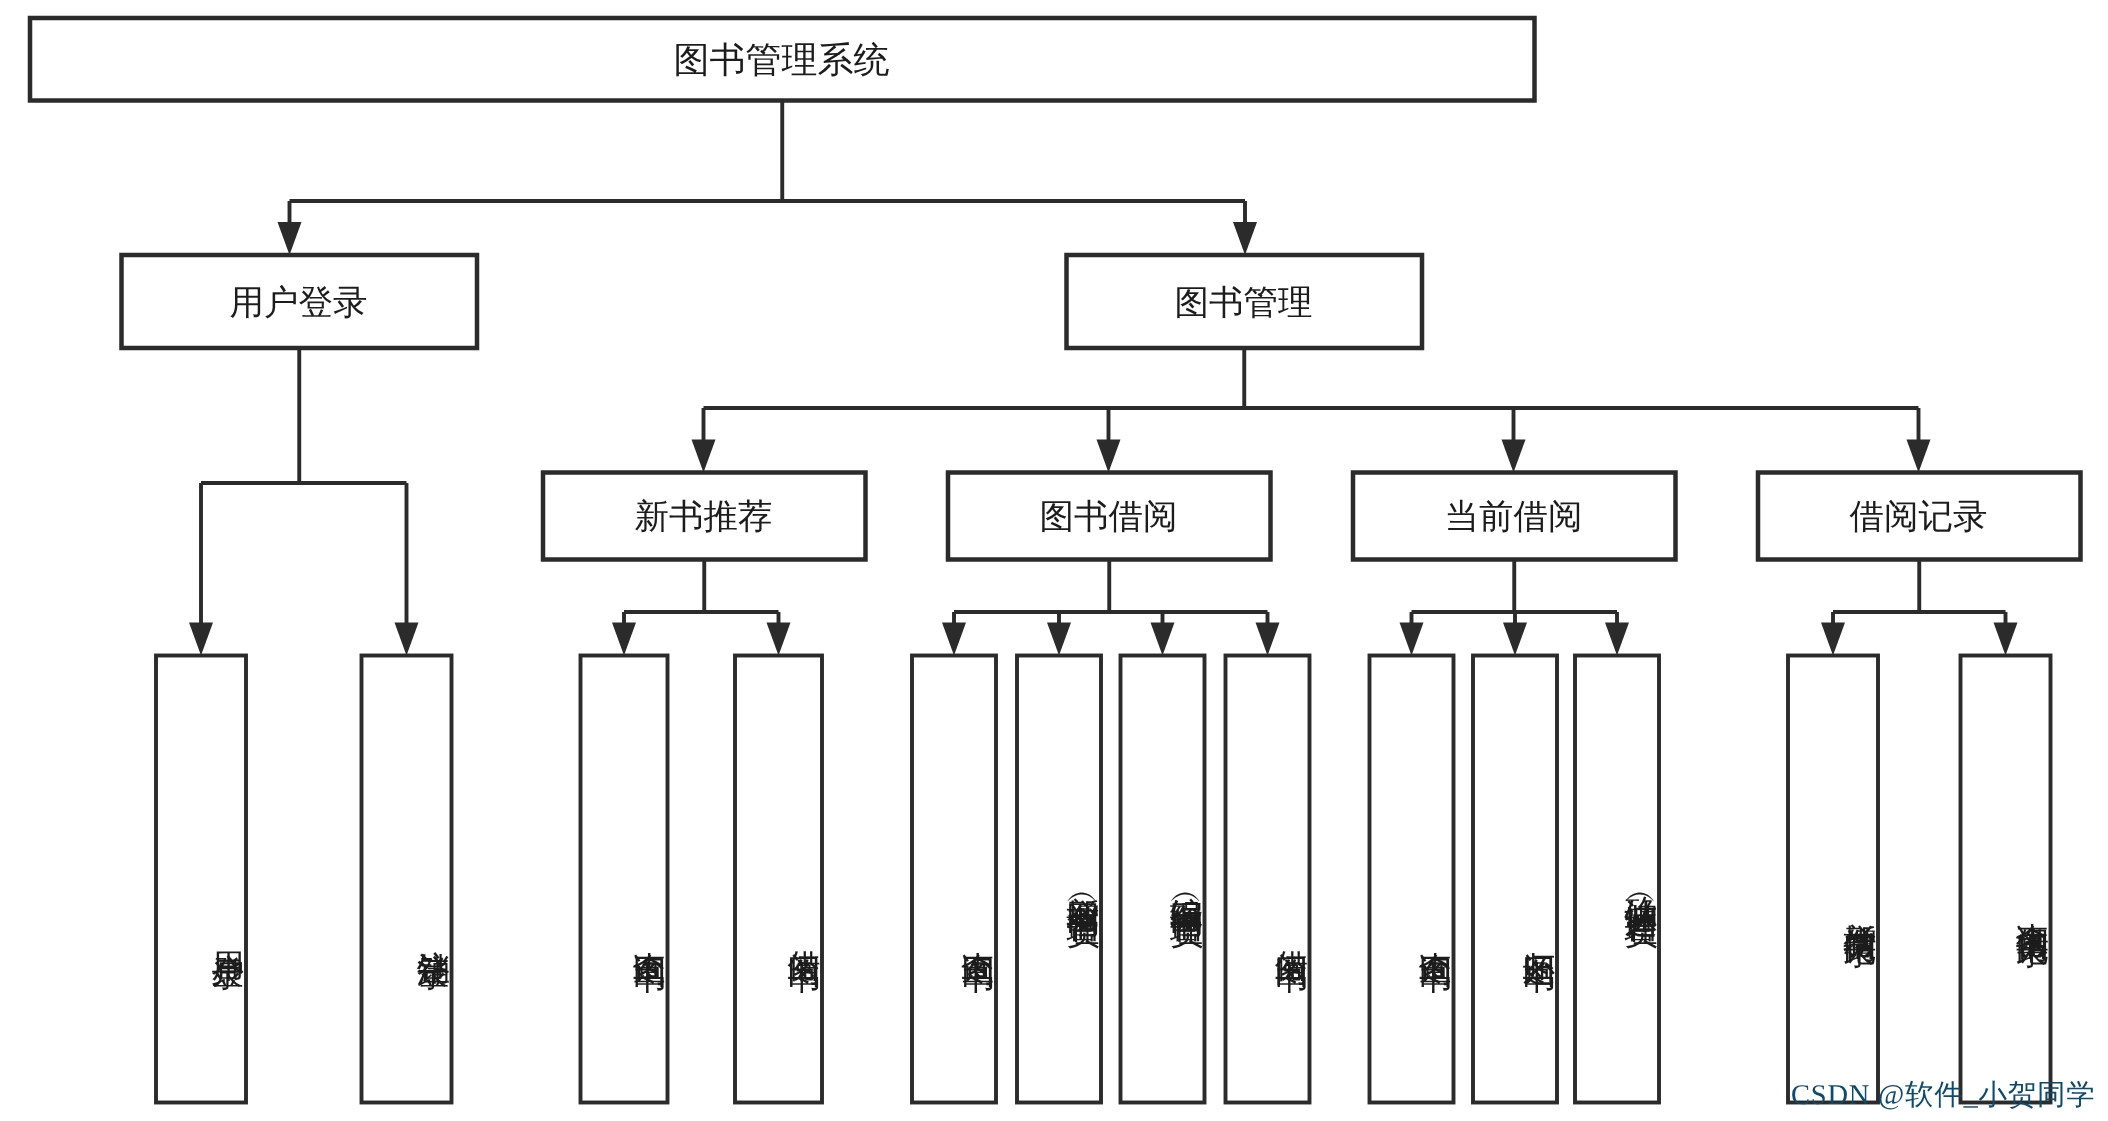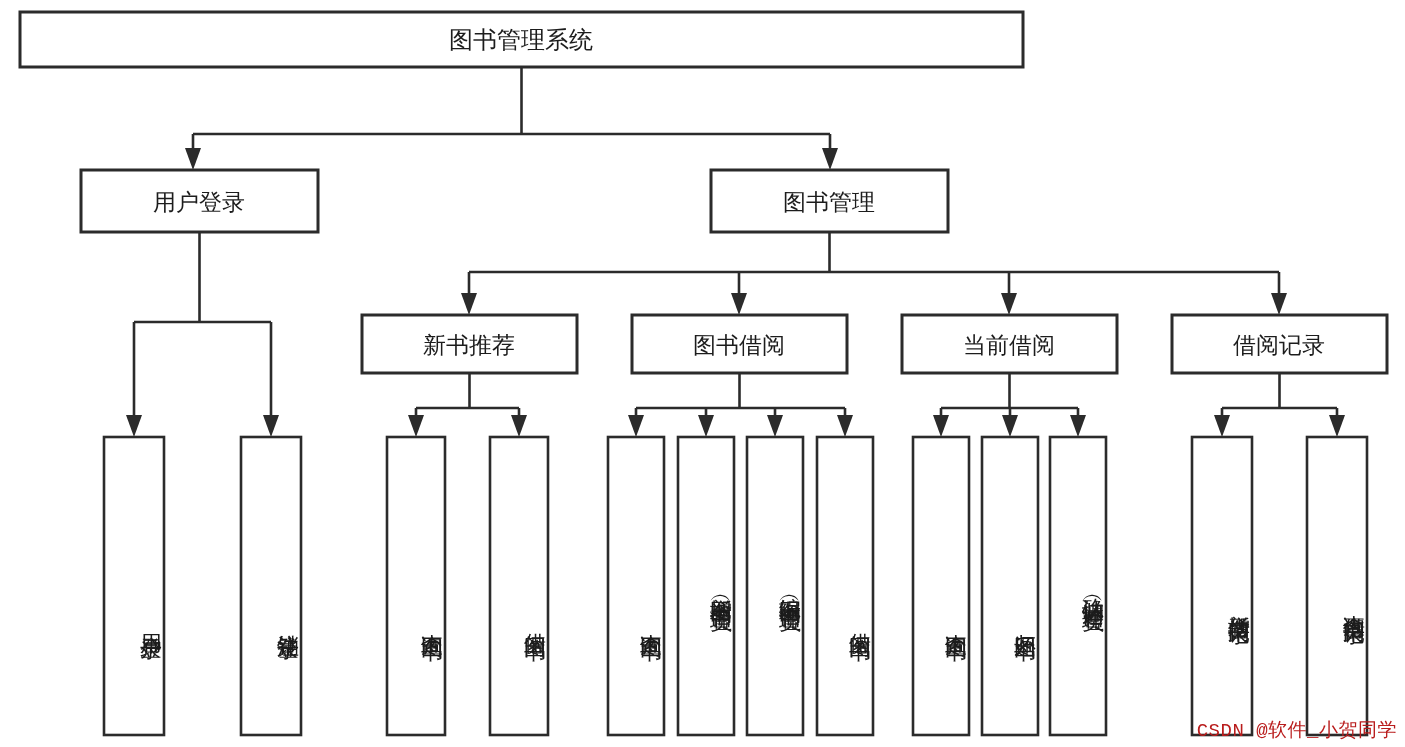--- a/index.html
+++ b/index.html
@@ -70,23 +70,23 @@
     white-space: nowrap;
     pointer-events: none;
     display: flex;
     align-items: flex-start;
     justify-content: center;
   }
   #watermark {
     position: absolute;
     right: 8px;
     bottom: 4px;
-    font-family: Liberation Mono, monospace;
+    font-family: Liberation Serif, serif;
     font-size: 19px;
-    color: #b91c1c;
+    color: #0c4a6e;
     letter-spacing: 0.5px;
     white-space: nowrap;
   }
 </style>
 </head>
 <body>
 
 <div id="diagram-root">
 
   <svg id="flow-svg" viewBox="0 0 1405 747" xmlns="http://www.w3.org/2000/svg">

